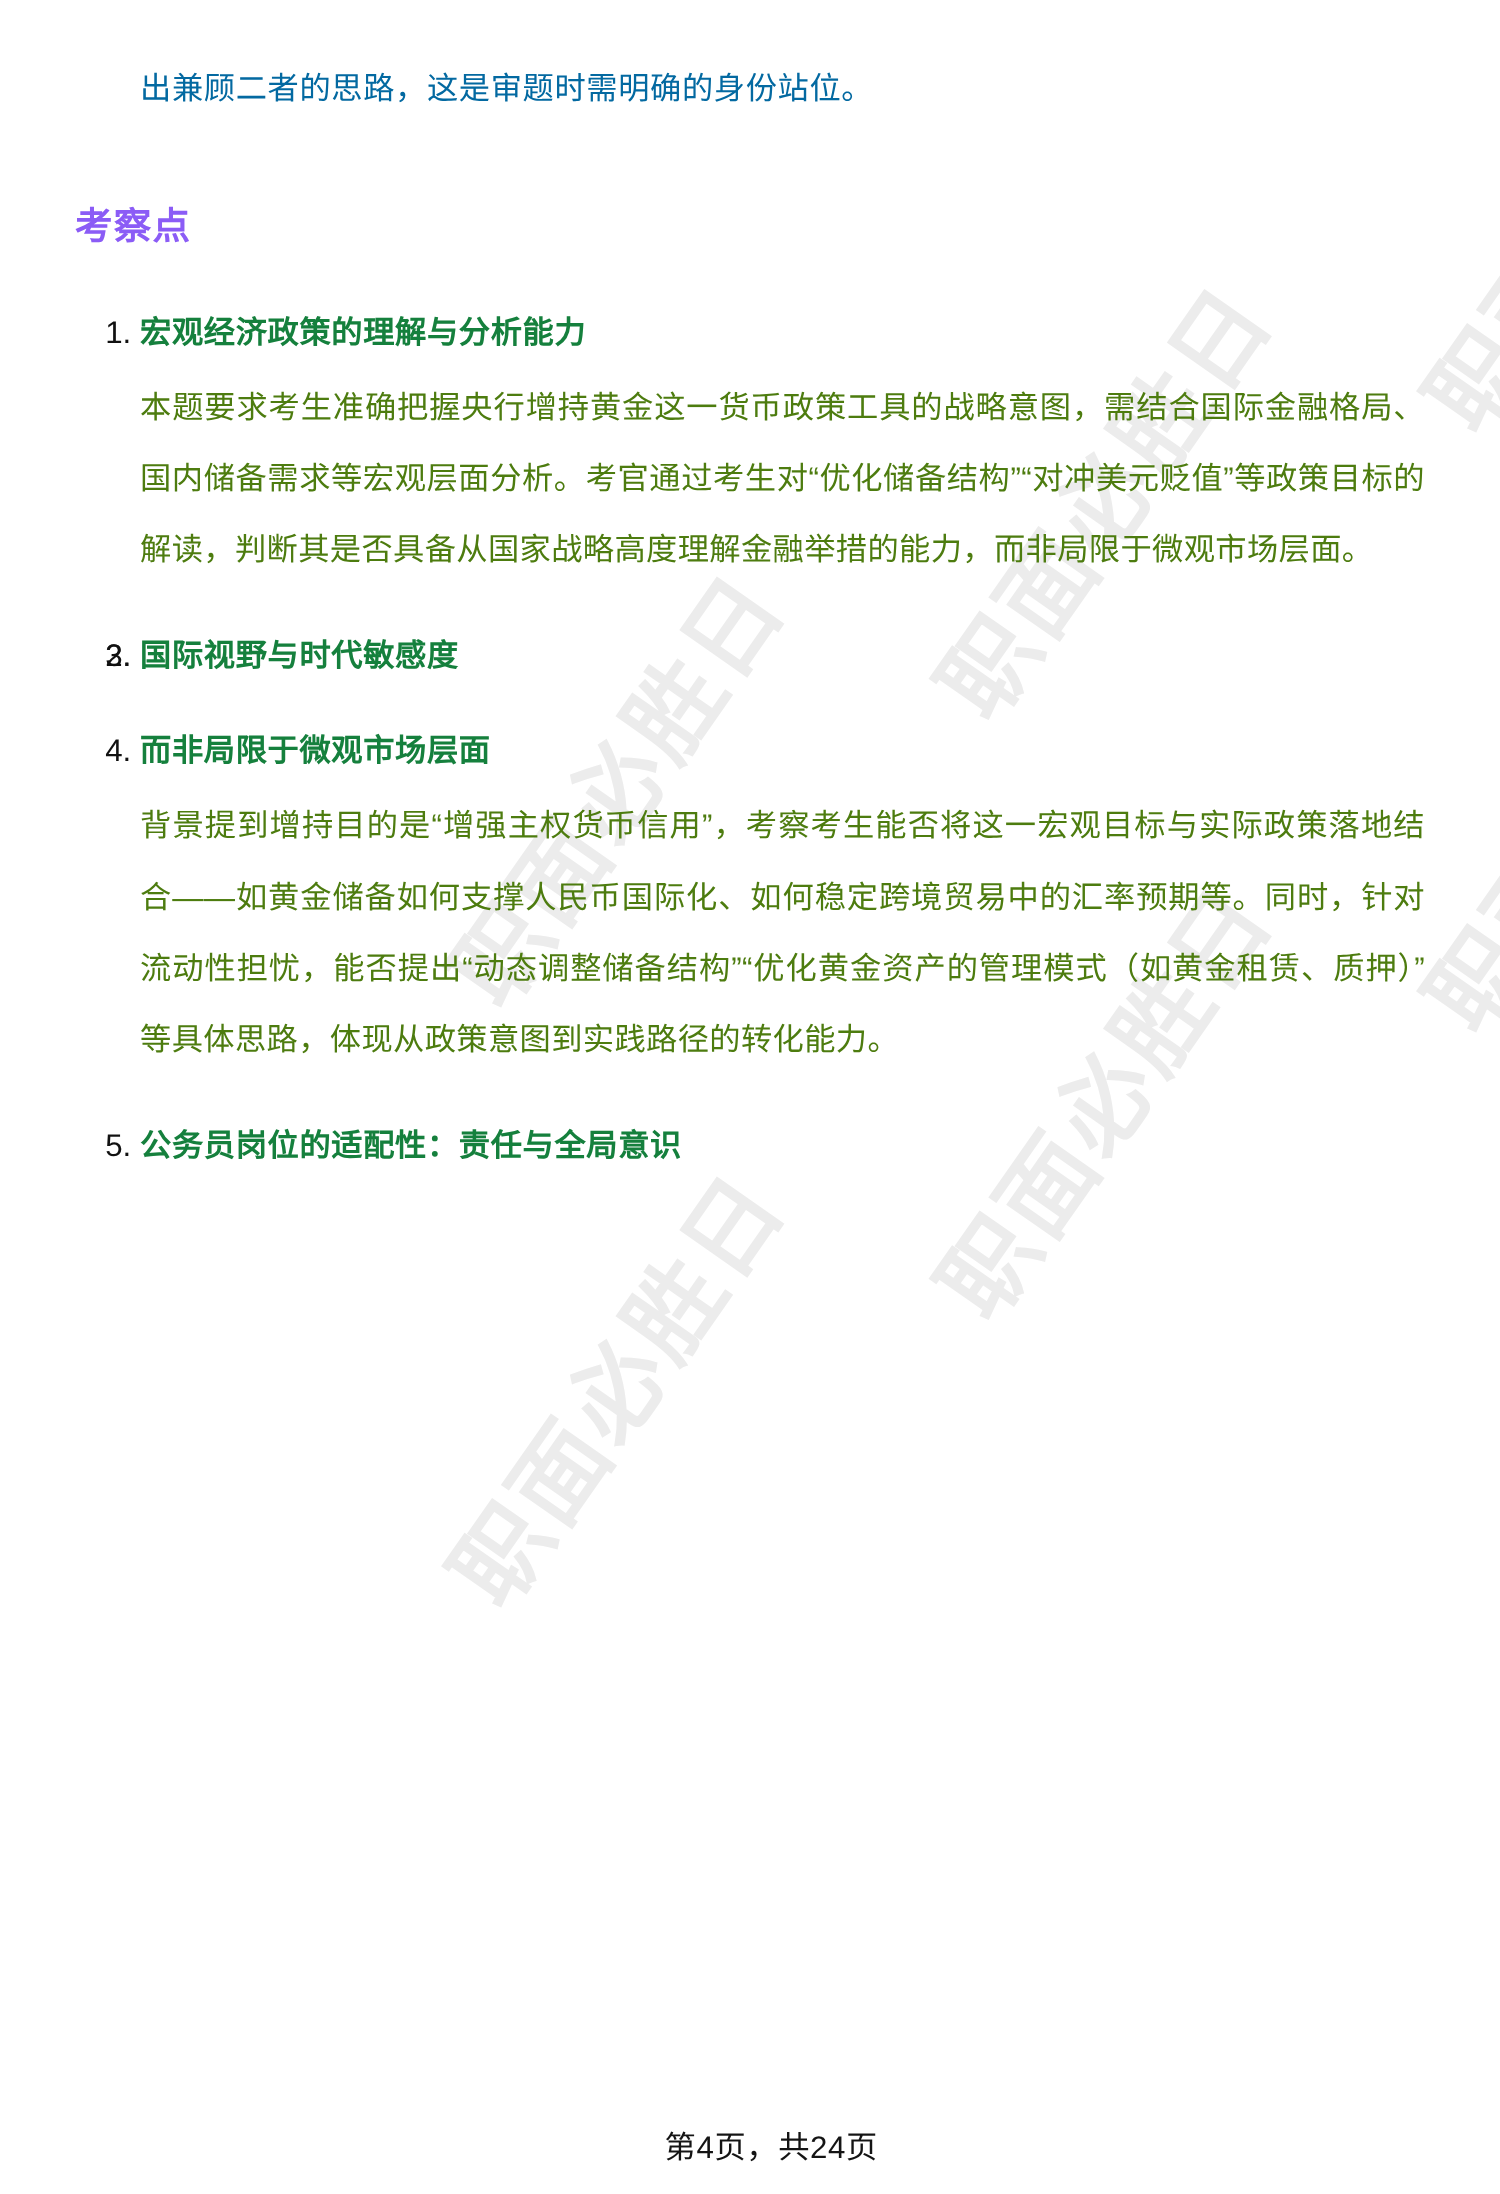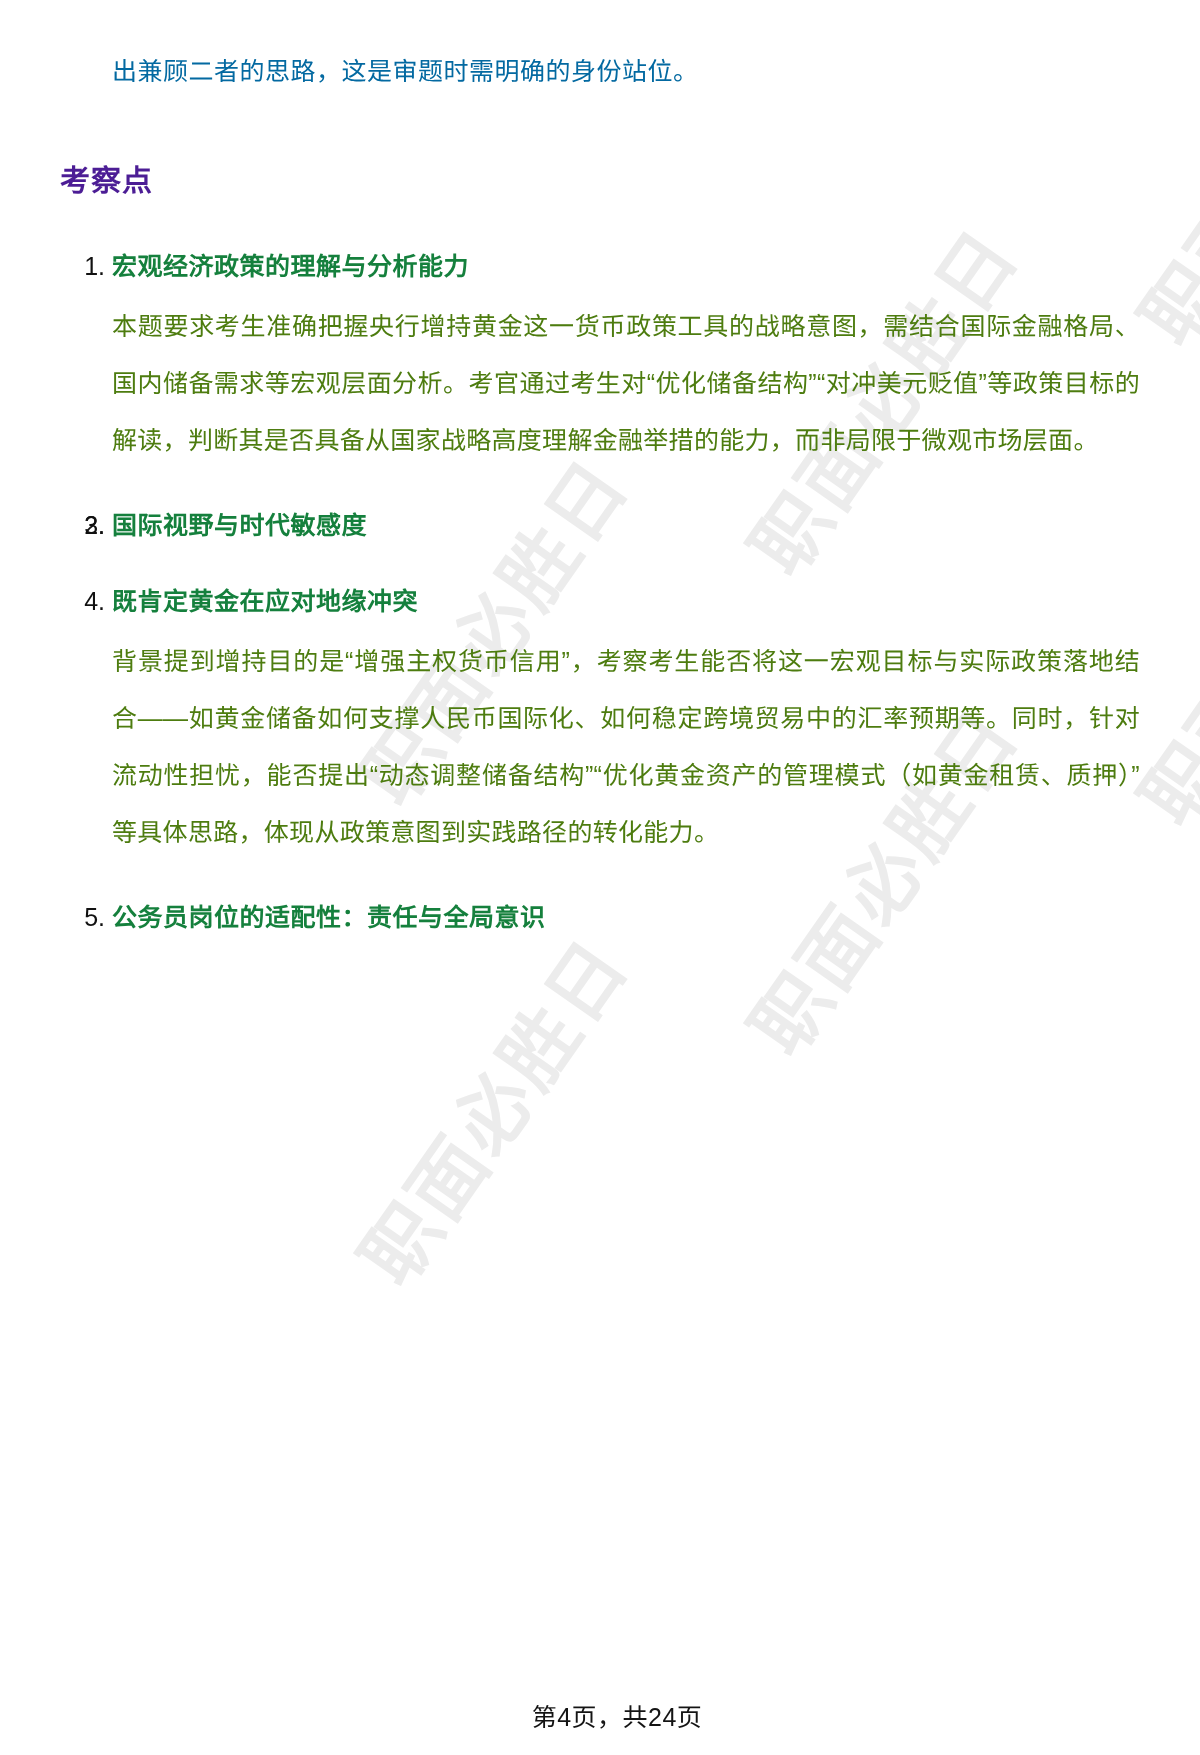--- a/index.html
+++ b/index.html
@@ -56,21 +56,21 @@
     letter-spacing: 0.5px;
     color: #0369a1;
   }
 
   .section-heading {
     margin: 0;
     padding-top: 62px;
     font-size: 30px;
     font-weight: 700;
     letter-spacing: 1px;
-    color: #4c1d95;
+    color: #8b5cf6;
   }
 
   ol.points {
     list-style: none;
     margin: 0;
     padding: 0;
     padding-top: 30px;
   }
 
   li.point-item {
@@ -156,21 +156,21 @@
       <span class="point-number">2.</span>
     </li>
 
     <li class="point-item">
       <span class="point-number">3.</span>
       <h3 class="point-title">国际视野与时代敏感度</h3>
     </li>
 
     <li class="point-item">
       <span class="point-number">4.</span>
-      <h3 class="point-title">既肯定黄金在应对地缘冲突</h3>
+      <h3 class="point-title">而非局限于微观市场层面</h3>
       <p class="point-body">背景提到增持目的是“增强主权货币信用”，考察考生能否将这一宏观目标与实际政策落地结合——如黄金储备如何支撑人民币国际化、如何稳定跨境贸易中的汇率预期等。同时，针对流动性担忧，能否提出“动态调整储备结构”“优化黄金资产的管理模式（如黄金租赁、质押）”等具体思路，体现从政策意图到实践路径的转化能力。</p>
     </li>
 
     <li class="point-item">
       <span class="point-number">5.</span>
       <h3 class="point-title">公务员岗位的适配性：责任与全局意识</h3>
     </li>
 
   </ol>
 

